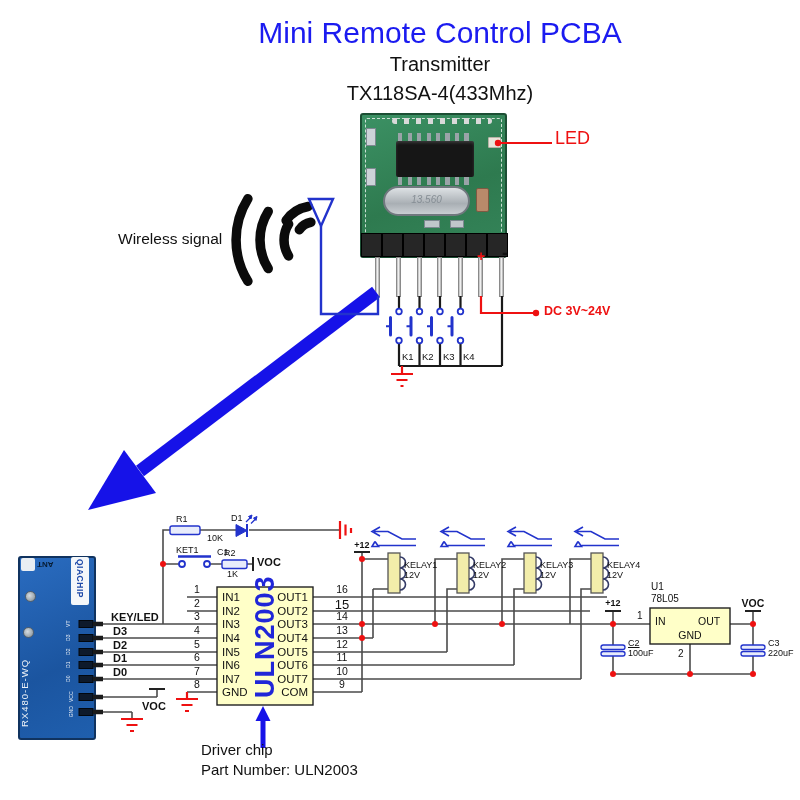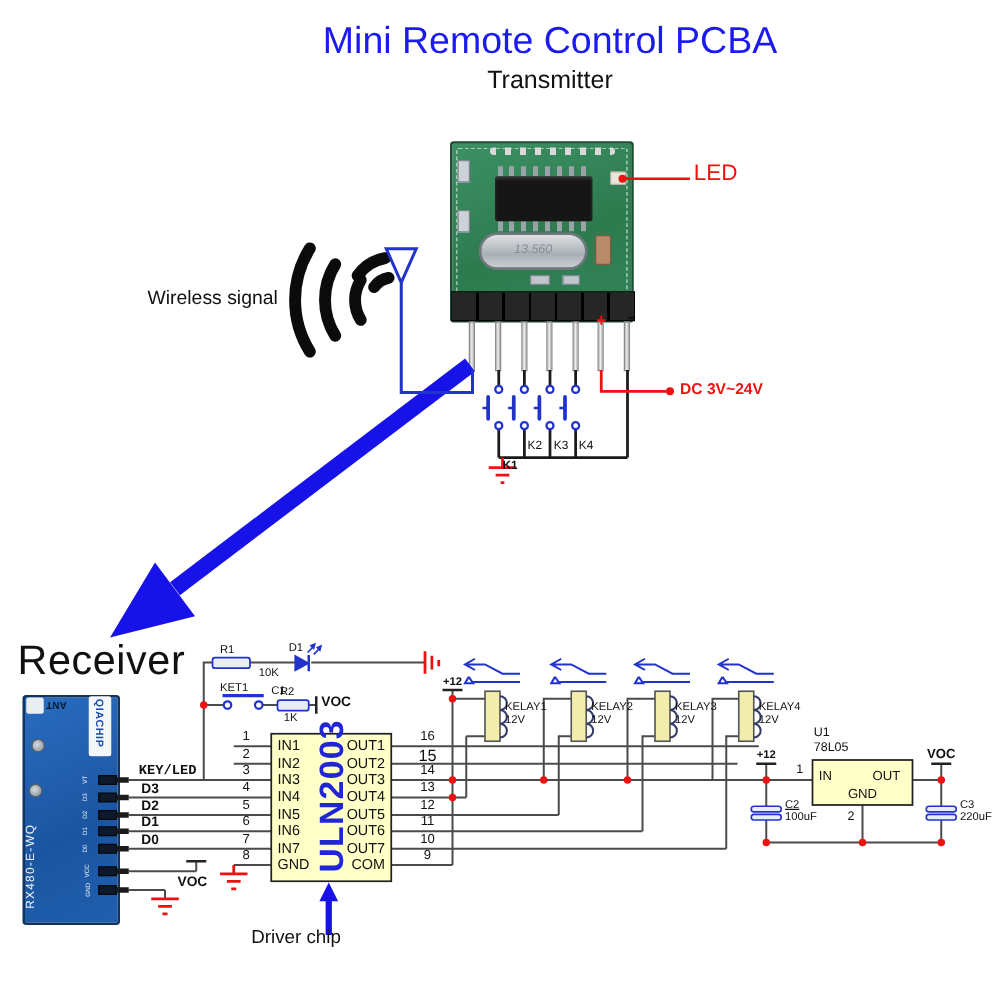--- a/index.html
+++ b/index.html
@@ -242,43 +242,43 @@
         <circle cx="753" cy="674" r="3"></circle>
       <circle cx="536" cy="313" r="3.2"></circle>
       <circle cx="498" cy="143" r="3.2"></circle>
     </g>
 
     <polygon fill="#1612e8" points="263,706 255.5,721 260.5,721 260.5,748 265.5,748 265.5,721 270.5,721"></polygon>
   </svg>
 
   <div class="t ctr" style="left:140px;top:16px;width:600px;font-size:30px;color:#1b1bf0;">Mini Remote Control PCBA</div>
   <div class="t ctr" style="left:140px;top:53px;width:600px;font-size:20px;">Transmitter</div>
+  <div class="t ctr" style="left:140px;top:82px;width:600px;font-size:20px;">TX118SA-4(433Mhz)</div>
 
   <div class="t" style="left:555px;top:129px;font-size:18px;color:#ee1111;">LED</div>
   <div class="t" style="left:477px;top:249px;font-size:14px;font-weight:700;color:#ee1111;">+</div>
   <div class="t" style="left:502px;top:244px;font-size:18px;font-weight:700;color:#111;">-</div>
   <div class="t" style="left:544px;top:305px;font-size:12.5px;font-weight:600;color:#ee1111;">DC 3V~24V</div>
-  <div class="t" style="left:402px;top:368px;font-size:9.5px;font-weight:bold;">K1</div>
+  <div class="t" style="left:402px;top:352px;font-size:9.5px;">K1</div>
   <div class="t" style="left:422px;top:352px;font-size:9.5px;">K2</div>
   <div class="t" style="left:443px;top:352px;font-size:9.5px;">K3</div>
   <div class="t" style="left:463px;top:352px;font-size:9.5px;">K4</div>
 
   <div class="t" style="left:118px;top:230px;font-size:15.5px;">Wireless signal</div>
-  <div class="t" style="left:14px;top:510px;font-size:33px;letter-spacing:.5px;">Receiver</div>
 
   <div class="t" style="left:176px;top:515px;font-size:9px;">R1</div>
   <div class="t" style="left:207px;top:534px;font-size:9px;">10K</div>
   <div class="t" style="left:231px;top:514px;font-size:9px;">D1</div>
   <div class="t" style="left:176px;top:546px;font-size:9px;">KET1</div>
   <div class="t" style="left:224px;top:549px;font-size:9px;">R2</div>
   <div class="t" style="left:227px;top:570px;font-size:9px;">1K</div>
   <div class="t" style="left:257px;top:556px;font-size:11px;font-weight:700;">VOC</div>
   <div class="t" style="left:217px;top:548px;font-size:9px;">C1</div>
 
-  <div class="t" style="left:111px;top:611px;font-size:11px;font-weight:700;font-family:Liberation Mono, monospace;">KEY/LED</div>
+  <div class="t" style="left:111px;top:611px;font-size:11px;font-weight:700;">KEY/LED</div>
   <div class="t" style="left:113px;top:625px;font-size:11px;font-weight:700;">D3</div>
   <div class="t" style="left:113px;top:639px;font-size:11px;font-weight:700;">D2</div>
   <div class="t" style="left:113px;top:652px;font-size:11px;font-weight:700;">D1</div>
   <div class="t" style="left:113px;top:666px;font-size:11px;font-weight:700;">D0</div>
   <div class="t" style="left:142px;top:700px;font-size:11px;font-weight:700;">VOC</div>
 
   <div class="t ctr" style="left:185px;top:584px;width:24px;font-size:10.5px;">1</div>
   <div class="t ctr" style="left:185px;top:598px;width:24px;font-size:10.5px;">2</div>
   <div class="t ctr" style="left:185px;top:611px;width:24px;font-size:10.5px;">3</div>
   <div class="t ctr" style="left:185px;top:625px;width:24px;font-size:10.5px;">4</div>
@@ -336,14 +336,15 @@
   <div class="t" style="left:637px;top:610px;font-size:10px;">1</div>
   <div class="t" style="left:678px;top:648px;font-size:10px;">2</div>
   <div class="t ctr" style="left:599px;top:599px;width:28px;font-size:9px;font-weight:600;">+12</div>
   <div class="t ctr" style="left:739px;top:598px;width:28px;font-size:10.5px;font-weight:700;">VOC</div>
   <div class="t" style="left:628px;top:639px;font-size:9px;text-decoration:underline;">C2</div>
   <div class="t" style="left:628px;top:649px;font-size:9px;">100uF</div>
   <div class="t" style="left:768px;top:639px;font-size:9px;">C3</div>
   <div class="t" style="left:768px;top:649px;font-size:9px;">220uF</div>
 
   <div class="t" style="left:201px;top:742px;font-size:15px;">Driver chip</div>
+  <div class="t" style="left:201px;top:762px;font-size:15px;">Part Number: ULN2003</div>
 
 </div>
 
 </body></html>

